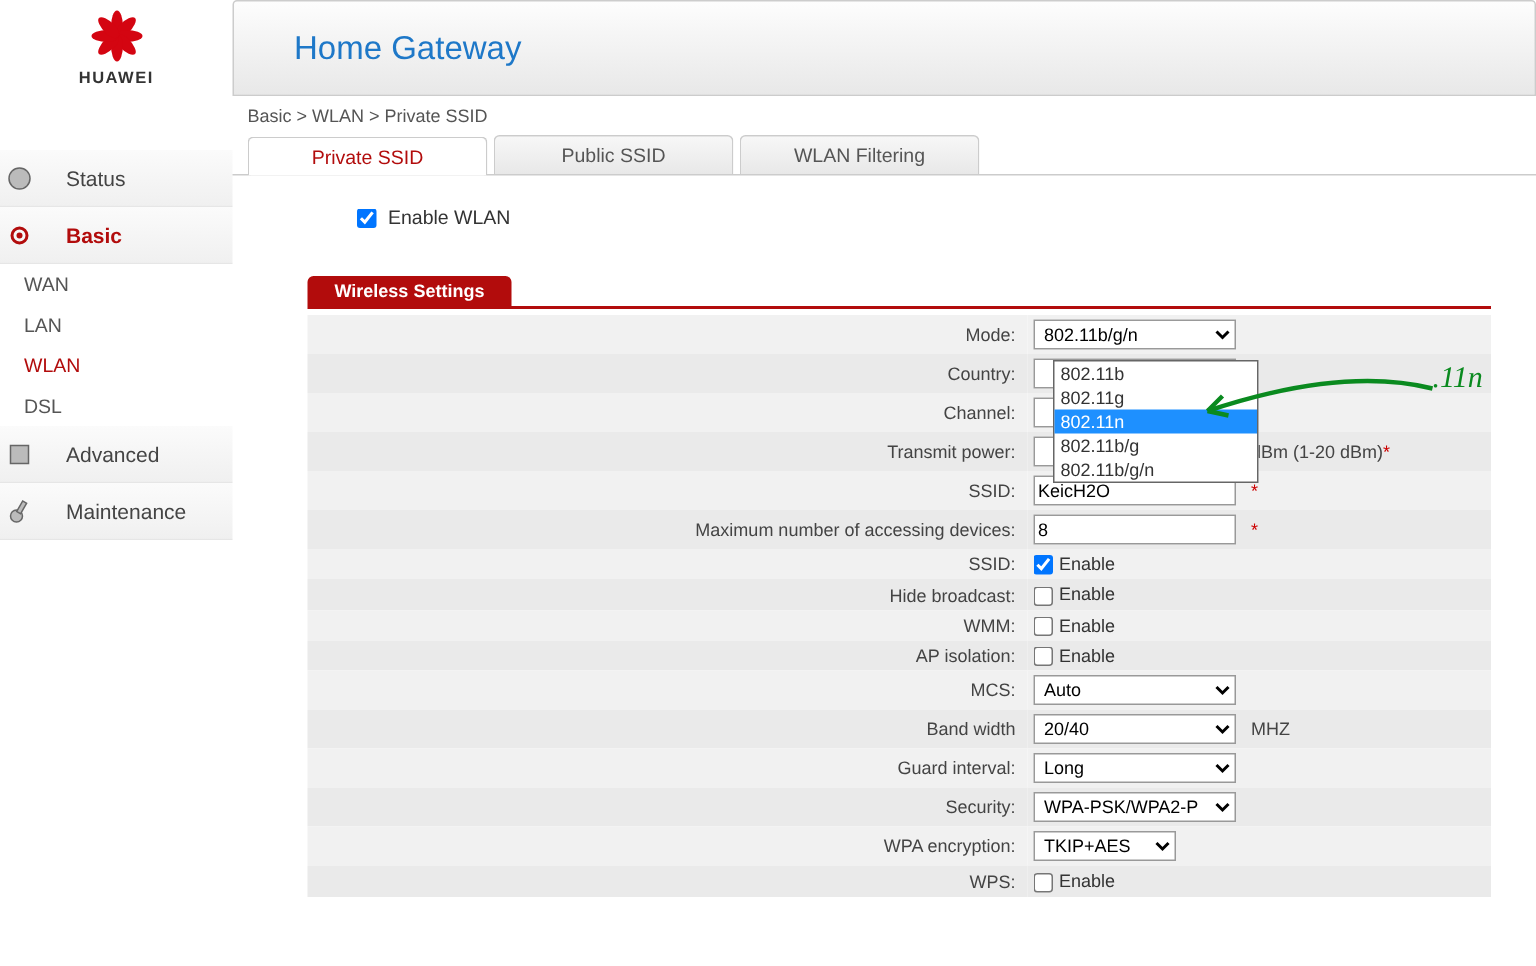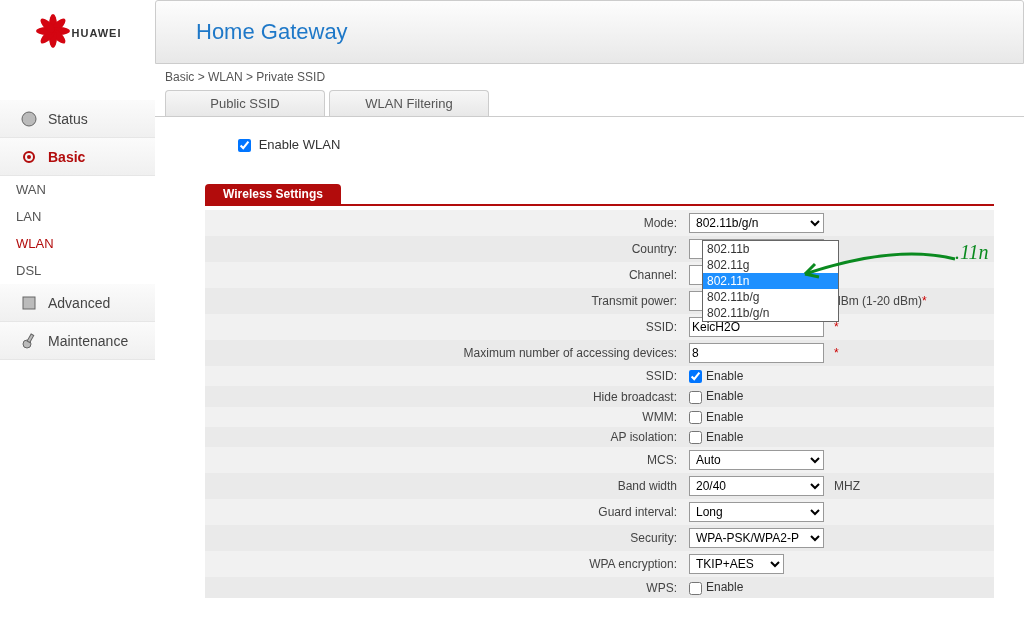--- a/index.html
+++ b/index.html
@@ -1,25 +1,25 @@
 <!DOCTYPE html>
 <html><head>
 <meta charset="utf-8">
 <style>
   * { box-sizing: border-box; margin: 0; padding: 0; }
   body { font-family: Arial, sans-serif; font-size: 13px; color: #333; background: #fff; width: 1024px; height: 644px; position: relative; overflow: hidden; }
   .topbar { position: absolute; top: 0; left: 0; right: 0; height: 64px; display: flex; }
-  .logo-zone { width: 155px; display: flex; flex-direction: row; align-items: center; justify-content: center; }
+  .logo-zone { width: 155px; display: flex; flex-direction: column; align-items: center; justify-content: center; }
   .logo-petals { width: 38px; height: 38px; position: relative; }
   .logo-petals span { position: absolute; width: 8px; height: 18px; background: #d40511; border-radius: 50% 50% 50% 50% / 60% 60% 40% 40%; top: 1px; left: 15px; transform-origin: 50% 17px; }
   .logo-text { font-size: 11px; font-weight: bold; letter-spacing: 1px; color: #333; margin-top: 2px; }
   .title-bar { flex: 1; background: linear-gradient(#fdfdfd, #e8e8e8); border: 1px solid #ccc; border-radius: 3px 3px 0 0; display: flex; align-items: center; padding-left: 40px; }
   .title-bar h1 { color: #1e78c8; font-size: 22px; font-weight: normal; }
   .sidebar { position: absolute; top: 100px; left: 0; width: 155px; }
-  .side-item { display: flex; align-items: center; height: 38px; padding-left: 18px; border-bottom: 1px solid #e6e6e6; background: linear-gradient(#fbfbfb,#f0f0f0); cursor: pointer; color: #444; font-size: 14px; }
+  .side-item { display: flex; align-items: center; height: 38px; padding-left: 2px; border-bottom: 1px solid #e6e6e6; background: linear-gradient(#fbfbfb,#f0f0f0); cursor: pointer; color: #444; font-size: 14px; gap: 12px; }
   .side-item .icon { width: 22px; height: 22px; margin-right: 8px; display: inline-flex; align-items: center; justify-content: center; }
   .side-item.active { color: #b20c0c; font-weight: bold; }
   .side-sub { padding: 6px 0 6px 16px; font-size: 13px; color: #555; background: #fff; cursor: pointer; }
   .side-sub.active { color: #b20c0c; }
   .content { position: absolute; top: 64px; left: 155px; right: 0; bottom: 0; }
   .breadcrumb { padding: 6px 10px; font-size: 12px; color: #555; }
   .tabs { display: flex; padding-left: 10px; border-bottom: 1px solid #ccc; }
   .tab { width: 160px; height: 26px; line-height: 26px; text-align: center; font-size: 13px; color: #555; border: 1px solid #ccc; border-bottom: none; margin-right: 4px; background: linear-gradient(#f7f7f7,#e8e8e8); border-radius: 4px 4px 0 0; cursor: pointer; }
   .tab.active { color: #b20c0c; background: #fff; position: relative; top: 1px; }
   .body { padding: 20px 30px 0 50px; }
@@ -103,20 +103,21 @@
           <rect x="9" y="2" width="3" height="8" fill="#bbb" stroke="#666" transform="rotate(30 10 6)"></rect>
         </svg>
       </span>
     <span>Maintenance</span>
   </div>
 </div>
 
 <div class="content">
   <div class="breadcrumb">Basic &gt; WLAN &gt; Private SSID</div>
   <div class="tabs">
+    <div class="tab active">Private SSID</div>
     <div class="tab">Public SSID</div>
     <div class="tab">WLAN Filtering</div>
   </div>
 
   <div class="body">
     <div class="enable-row">
       <input type="checkbox" checked="" style="">
       <span>Enable WLAN</span>
     </div>
 

